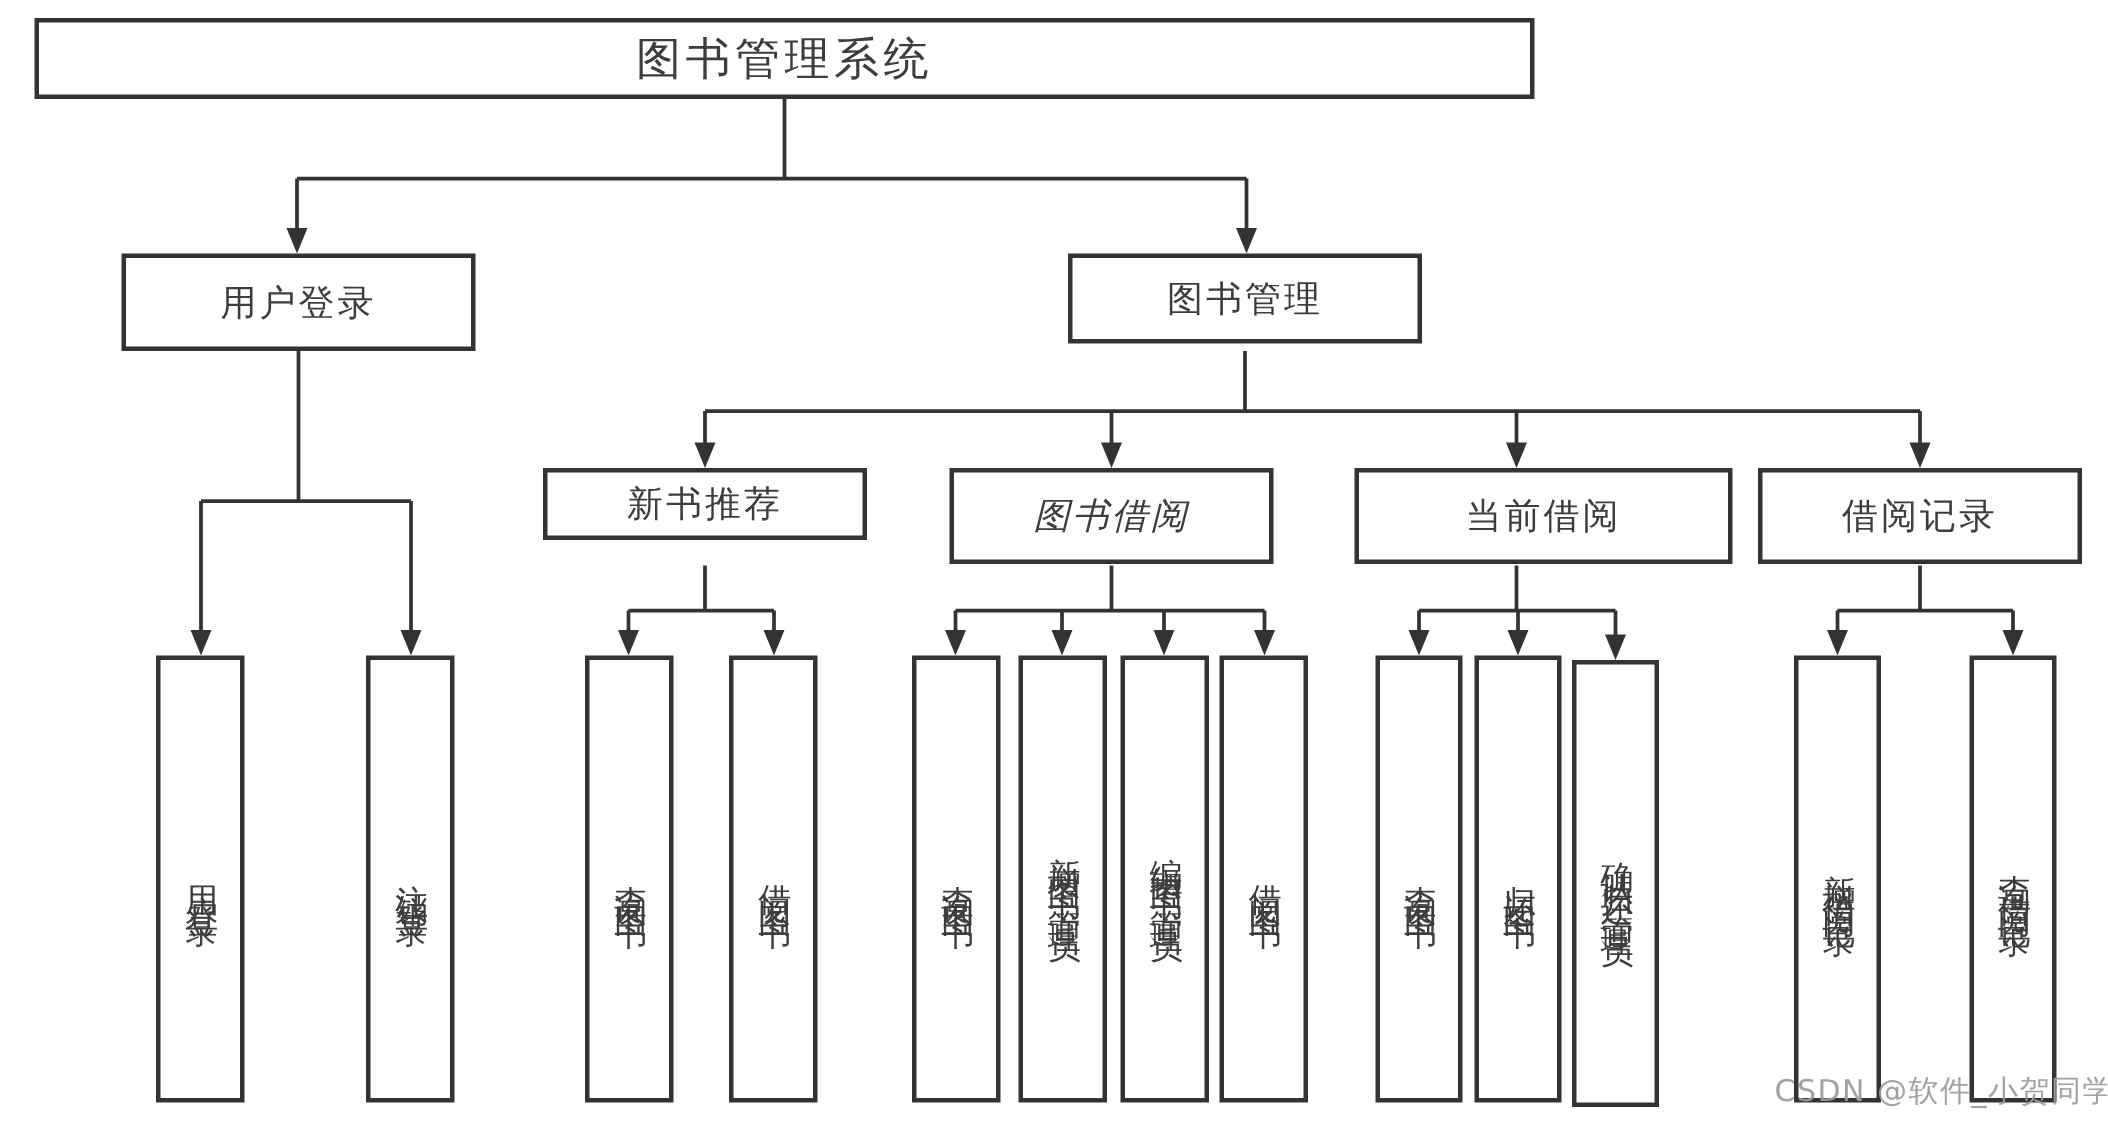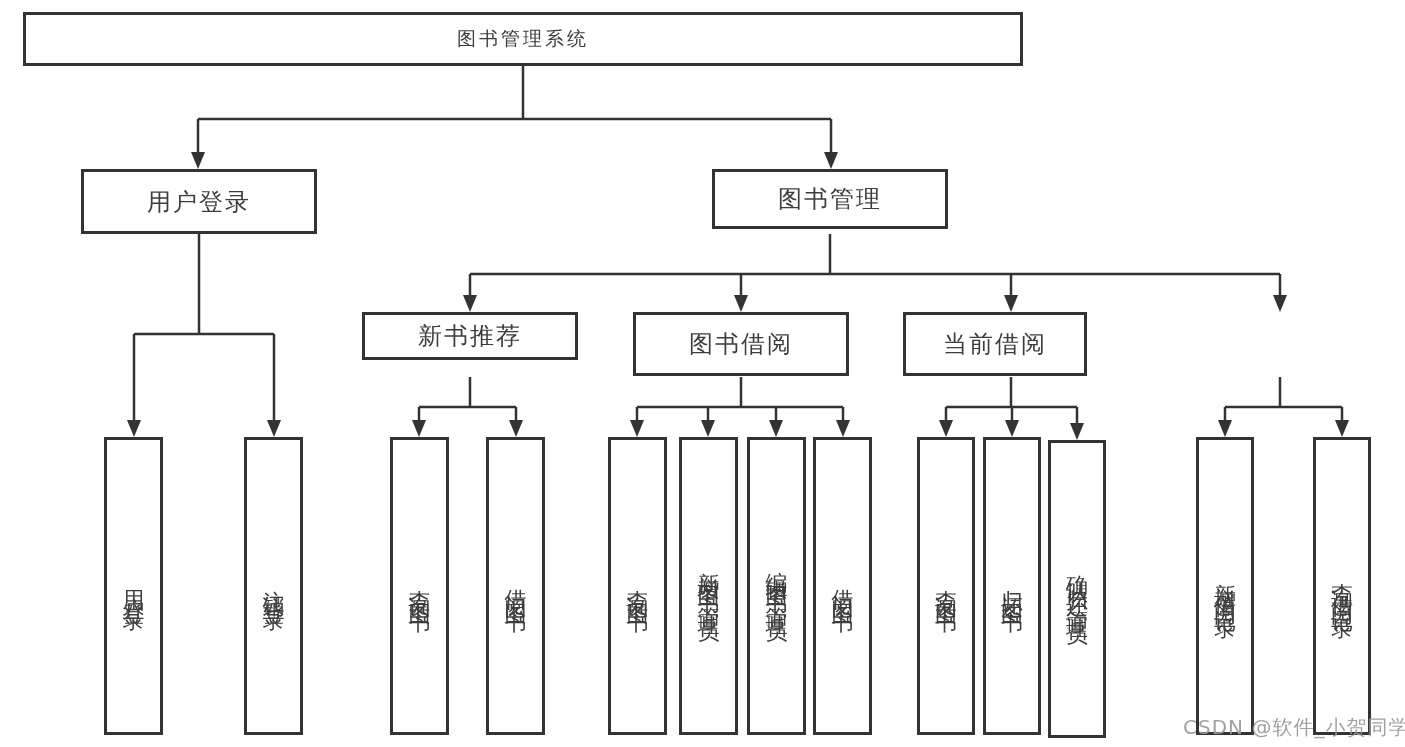--- a/index.html
+++ b/index.html
@@ -26,21 +26,21 @@
     box-sizing: border-box;
     border: 3px solid #333333;
     background: #ffffff;
     color: #3d3d3d;
     display: flex;
     align-items: center;
     justify-content: center;
     z-index: 1;
   }
   .root-label {
-    font-size: 19px;
+    font-size: 30px;
     letter-spacing: 3px;
   }
   .hlabel {
     font-size: 24px;
     letter-spacing: 2px;
   }
   .leaf .vtext {
     writing-mode: vertical-rl;
     text-orientation: mixed;
     font-size: 22px;
@@ -149,25 +149,28 @@
   <div class="node hlabel" style="left:81px; top:169px; width:236px; height:65px;">
     <span>用户登录</span>
   </div>
   <div class="node hlabel" style="left:712px; top:169px; width:236px; height:60px;">
     <span>图书管理</span>
   </div>
 
   <div class="node hlabel" style="left:362px; top:312px; width:216px; height:48px;">
     <span>新书推荐</span>
   </div>
-  <div class="node hlabel" style="left:633px; top:312px; width:216px; height:64px;">
+  <div class="node hlabel" style="left:633px; top:312px; width:216px; height:64px;font-style:italic;">
     <span>图书借阅</span>
   </div>
-  <div class="node hlabel" style="left:903px; top:312px; width:184px; height:64px;">
+  <div class="node hlabel" style="left:903px; top:312px; width:252px; height:64px;">
     <span>当前借阅</span>
+  </div>
+  <div class="node hlabel" style="left:1172px; top:312px; width:216px; height:64px;">
+    <span>借阅记录</span>
   </div>
 
   <div class="node leaf" style="left:104px; top:437px; width:59px; height:298px;">
     <span class="vtext">用户登录</span>
   </div>
   <div class="node leaf" style="left:244px; top:437px; width:59px; height:298px;">
     <span class="vtext">注销登录</span>
   </div>
 
   <div class="node leaf" style="left:390px; top:437px; width:59px; height:298px;">

